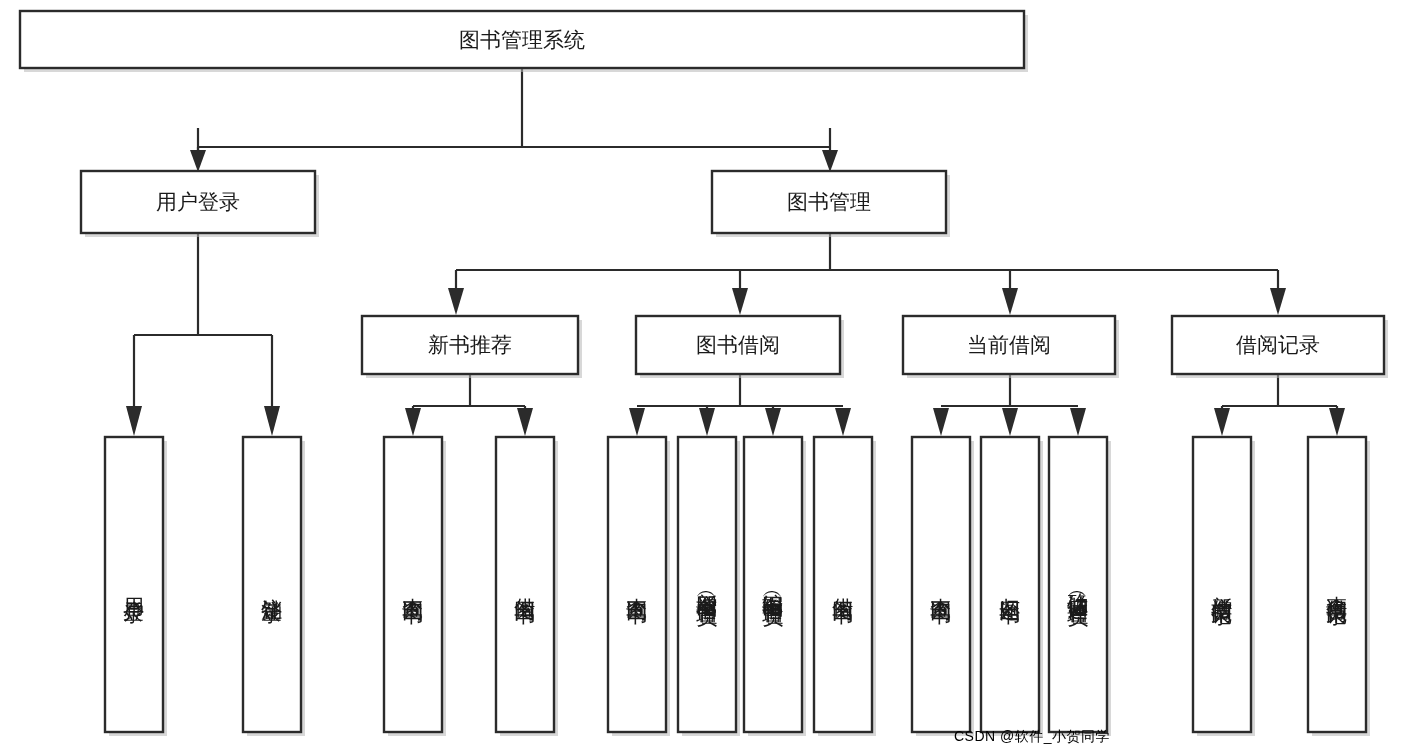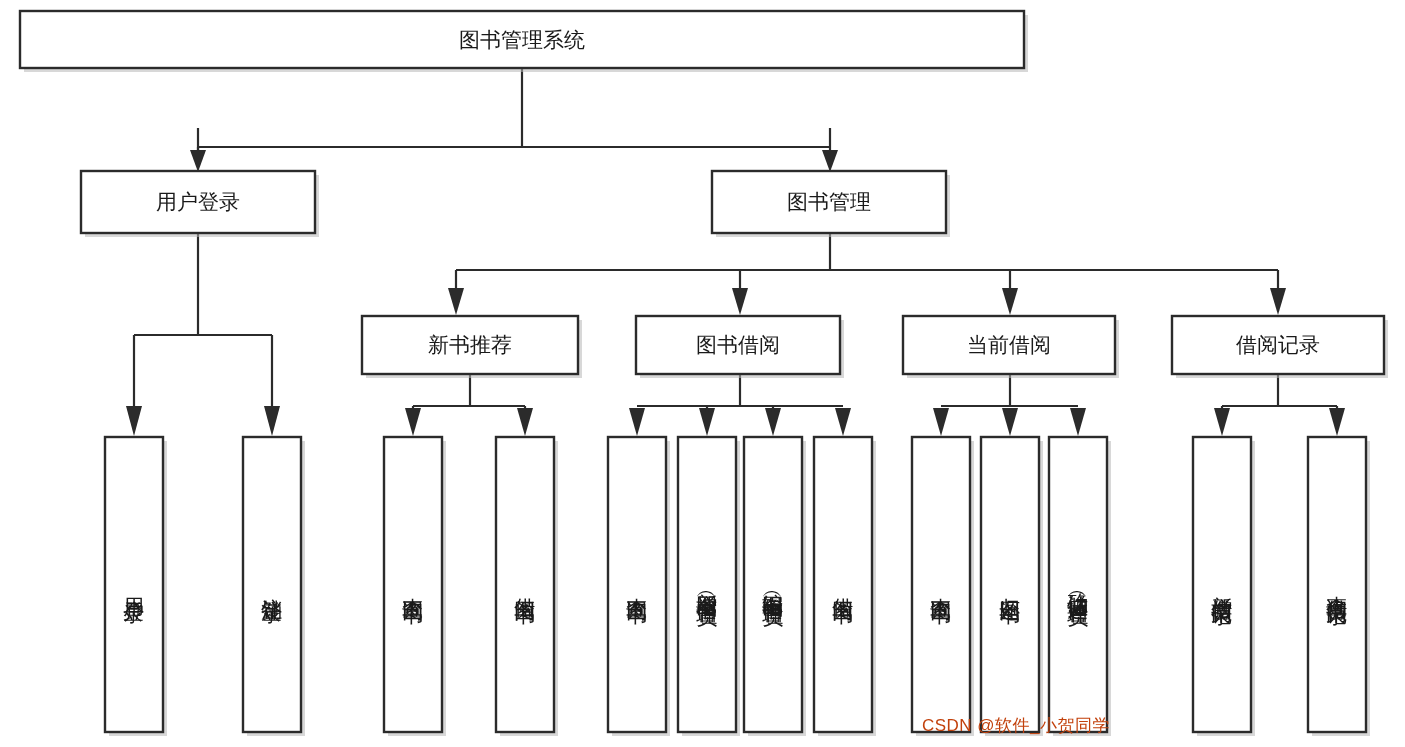--- a/index.html
+++ b/index.html
@@ -63,24 +63,24 @@
     letter-spacing: 2px;
     display: flex;
     align-items: center;
     justify-content: center;
     white-space: nowrap;
     pointer-events: none;
   }
   .watermark {
     position: absolute;
     right: 8px;
-    bottom: 10px;
-    font-family: "Liberation Sans", "DejaVu Sans", sans-serif;
-    font-size: 17px;
-    color: #c2410c;
+    bottom: 1px;
+    font-family: "Liberation Sans", "DejaVu Sans", sans-serif;
+    font-size: 14px;
+    color: #000000;
     letter-spacing: 0.5px;
     white-space: nowrap;
   }
 </style>
 </head>
 <body>
 
 <div id="diagram-root">
 
   <svg id="tree-svg" viewBox="0 0 1405 747">

